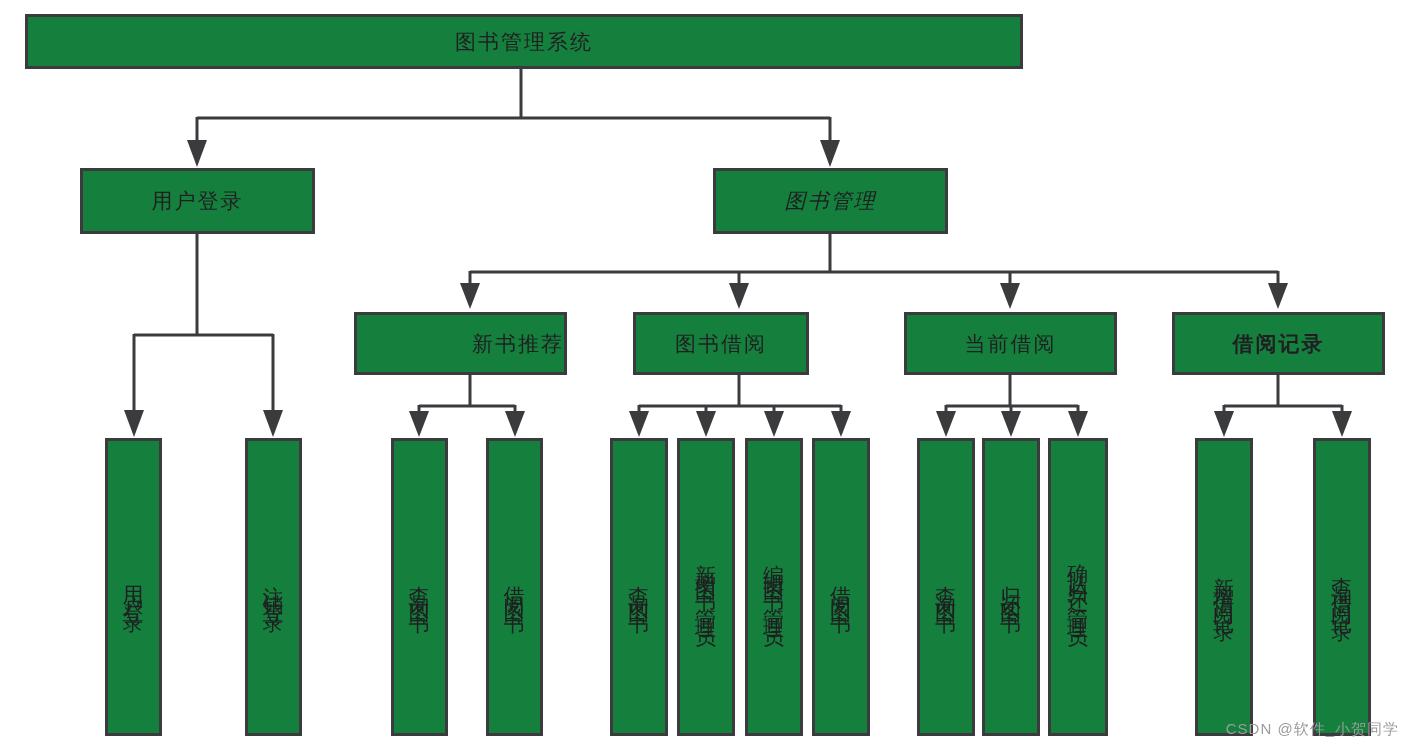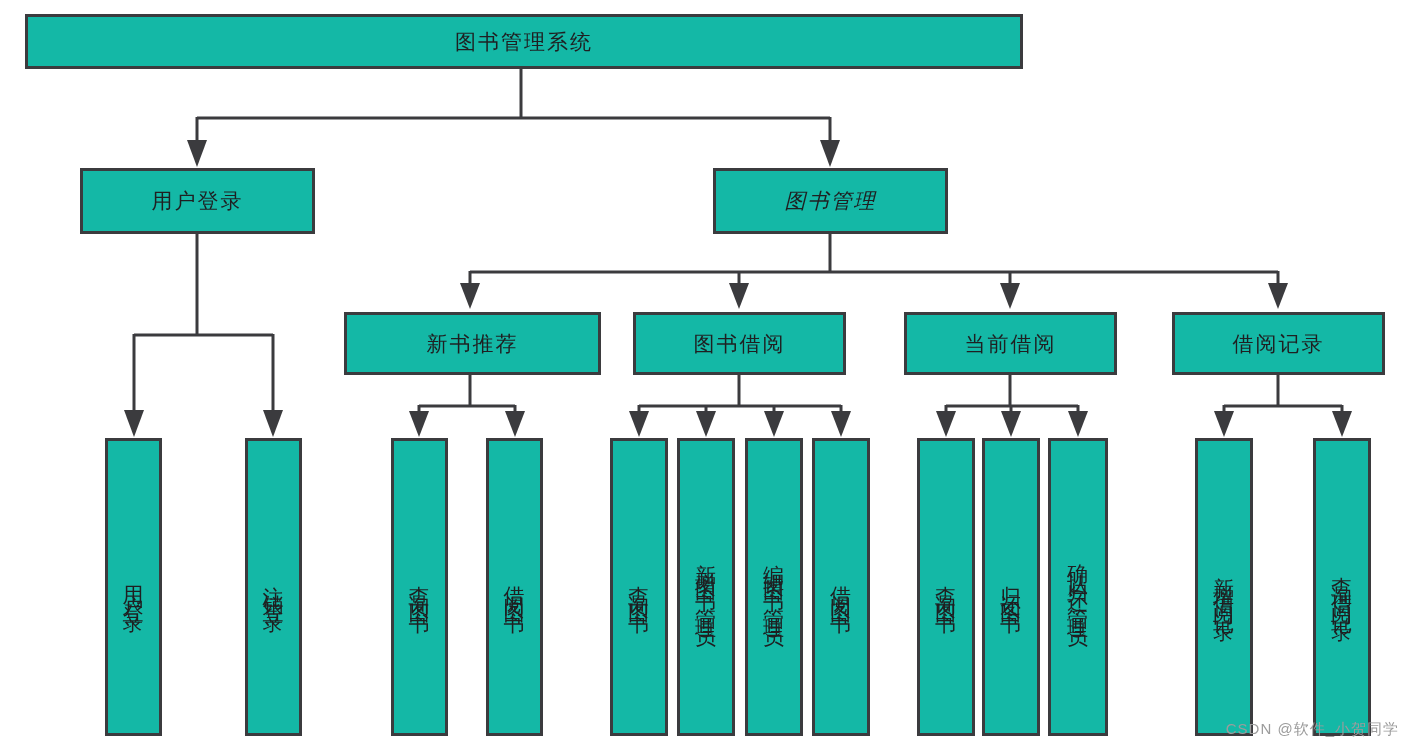--- a/index.html
+++ b/index.html
@@ -18,21 +18,21 @@
   #connectors {
     position: absolute;
     left: 0; top: 0;
     width: 1405px;
     height: 747px;
     z-index: 0;
   }
   .node {
     position: absolute;
     box-sizing: border-box;
-    background: #14b8a6;
+    background: #15803d;
     border: 3px solid #3b3b3e;
     display: flex;
     align-items: center;
     justify-content: center;
     z-index: 1;
     color: #1f1f21;
   }
   .h-box span {
     font-size: 21px;
     letter-spacing: 2px;
@@ -138,30 +138,30 @@
     <span>图书管理系统</span>
   </div>
 
   <div class="node h-box" style="left:80px; top:168px; width:235px; height:66px;">
     <span>用户登录</span>
   </div>
   <div class="node h-box" style="left:713px; top:168px; width:235px; height:66px;font-style:italic;">
     <span>图书管理</span>
   </div>
 
-  <div class="node h-box" style="left:344px; top:312px; width:257px; height:63px;">
+  <div class="node h-box" style="left:354px; top:312px; width:213px; height:63px;justify-content:flex-end;">
     <span>新书推荐</span>
   </div>
-  <div class="node h-box" style="left:633px; top:312px; width:213px; height:63px;">
+  <div class="node h-box" style="left:633px; top:312px; width:176px; height:63px;">
     <span>图书借阅</span>
   </div>
   <div class="node h-box" style="left:904px; top:312px; width:213px; height:63px;">
     <span>当前借阅</span>
   </div>
-  <div class="node h-box" style="left:1172px; top:312px; width:213px; height:63px;">
+  <div class="node h-box" style="left:1172px; top:312px; width:213px; height:63px;font-weight:bold;">
     <span>借阅记录</span>
   </div>
 
   <div class="node v-box" style="left:105px; top:438px; width:57px; height:298px;">
     <span>用户登录</span>
   </div>
   <div class="node v-box" style="left:245px; top:438px; width:57px; height:298px;">
     <span>注销登录</span>
   </div>
 

